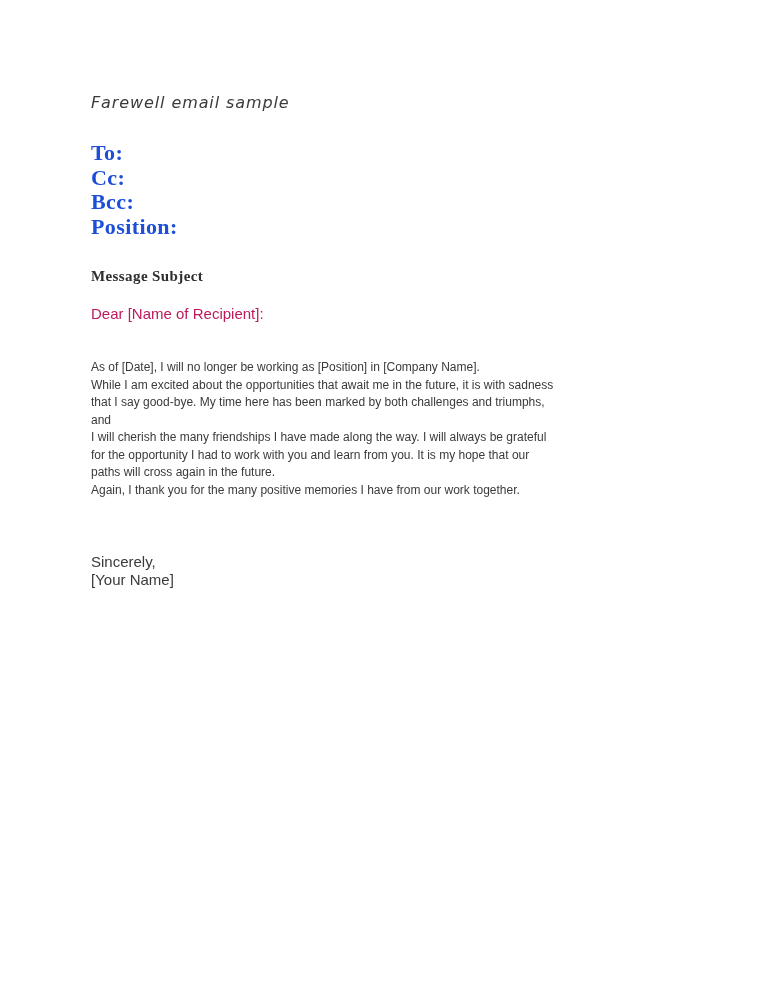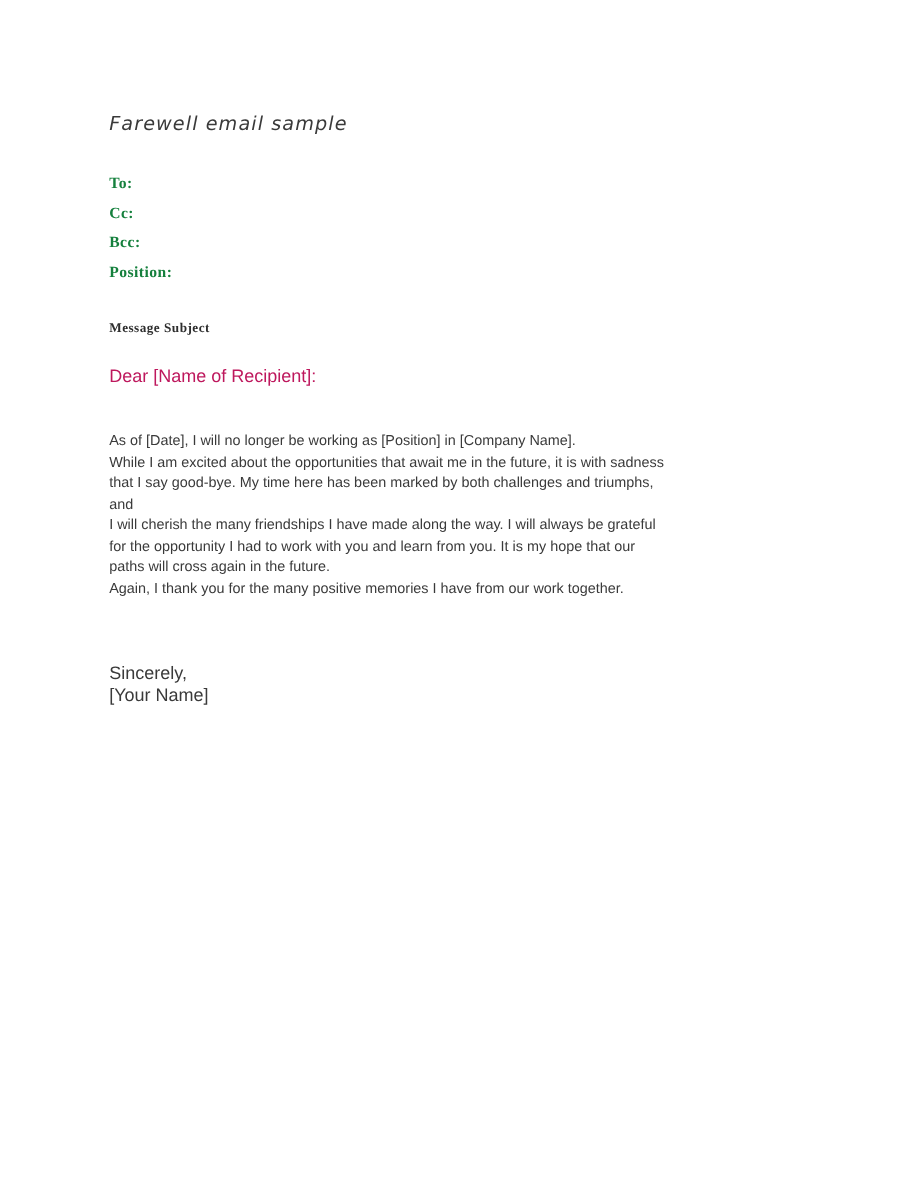--- a/index.html
+++ b/index.html
@@ -23,33 +23,33 @@
     letter-spacing: 0.9px;
     color: #3a3a3a;
     white-space: nowrap;
   }
   .header-fields {
     position: absolute;
     left: 91px;
     top: 141px;
     font-family: "Liberation Serif", serif;
     font-weight: bold;
-    font-size: 13px;
+    font-size: 22px;
     letter-spacing: 0.4px;
     line-height: 24.6px;
-    color: #15803d;
+    color: #1d4ed8;
   }
   .header-fields div { white-space: nowrap; }
   .message-subject {
     position: absolute;
     left: 91px;
     top: 268px;
     font-family: "Liberation Serif", serif;
     font-weight: bold;
-    font-size: 11px;
+    font-size: 15px;
     letter-spacing: 0.4px;
     color: #2e2e2e;
     white-space: nowrap;
   }
   .salutation {
     position: absolute;
     left: 91px;
     top: 305px;
     font-size: 15px;
     line-height: 17.5px;

